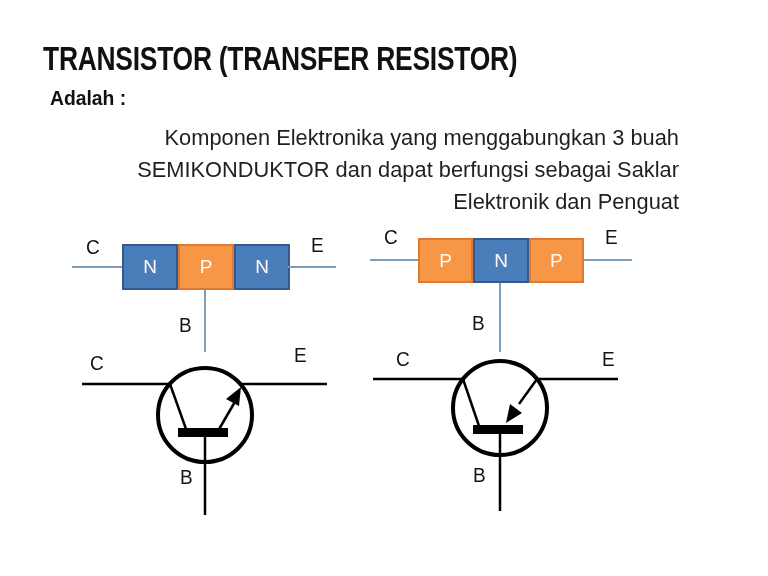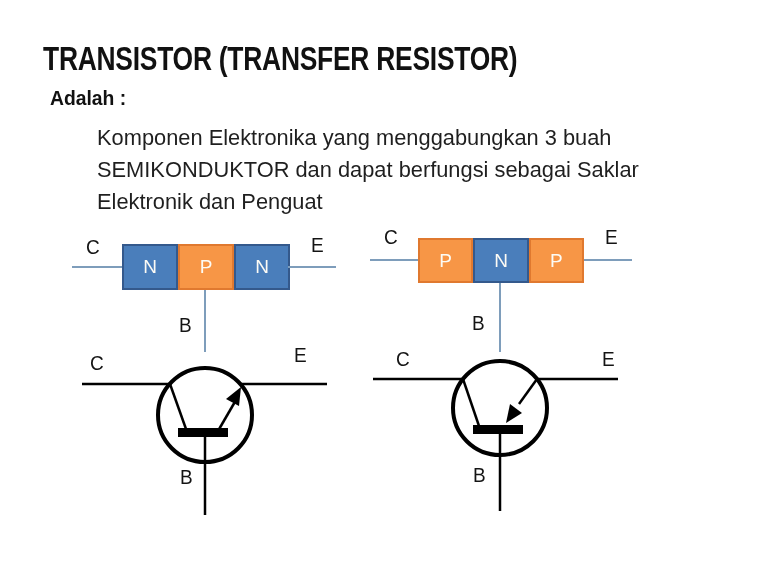--- a/index.html
+++ b/index.html
@@ -1,17 +1,17 @@
 <!DOCTYPE html>
 <html><head>
 <meta charset="utf-8">
 <style>
   html,body{margin:0;padding:0;background:#ffffff;}
   .stage{position:relative;width:768px;height:576px;background:#ffffff;overflow:hidden;
-         font-family:"Liberation Sans",sans-serif;color:#1a1a1a;}
+         font-family:"Liberation Sans",sans-serif;color:#1a1a1a;text-align:right;}
   .title{position:absolute;left:43px;top:40px;font-size:33px;font-weight:700;
          letter-spacing:-0.3px;white-space:nowrap;transform:scaleX(0.8);transform-origin:0 0;color:#111;}
   .subtitle{position:absolute;left:50px;top:86px;font-size:21px;font-weight:700;
             transform:scaleX(0.92);transform-origin:0 0;color:#111;}
   .body-text{position:absolute;left:97px;top:122px;width:600px;font-size:22.5px;
              line-height:32px;color:#1f1f1f;transform:scaleX(0.97);transform-origin:0 0;}
   .lbl{position:absolute;font-size:20px;color:#141414;transform:scaleX(0.95);transform-origin:0 0;}
   .lead-h{position:absolute;height:2px;background:#7E9DBB;}
   .lead-v{position:absolute;width:2px;background:#7E9DBB;}
   .segs{position:absolute;display:flex;}

